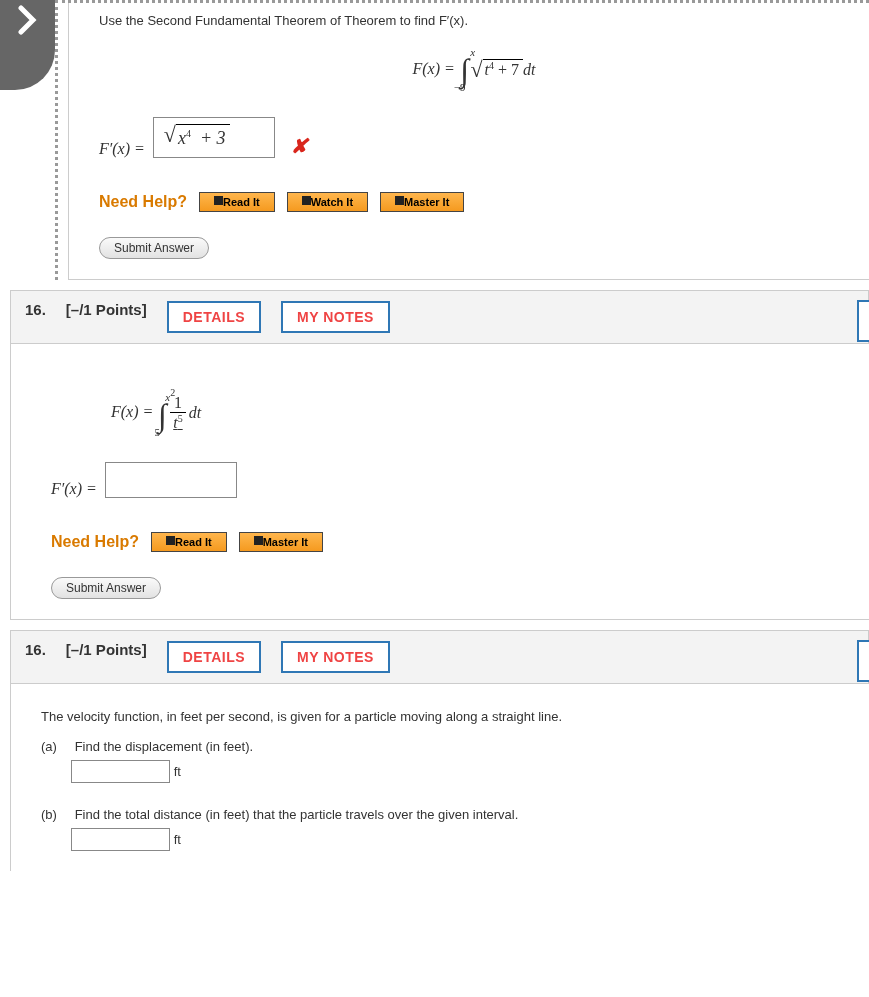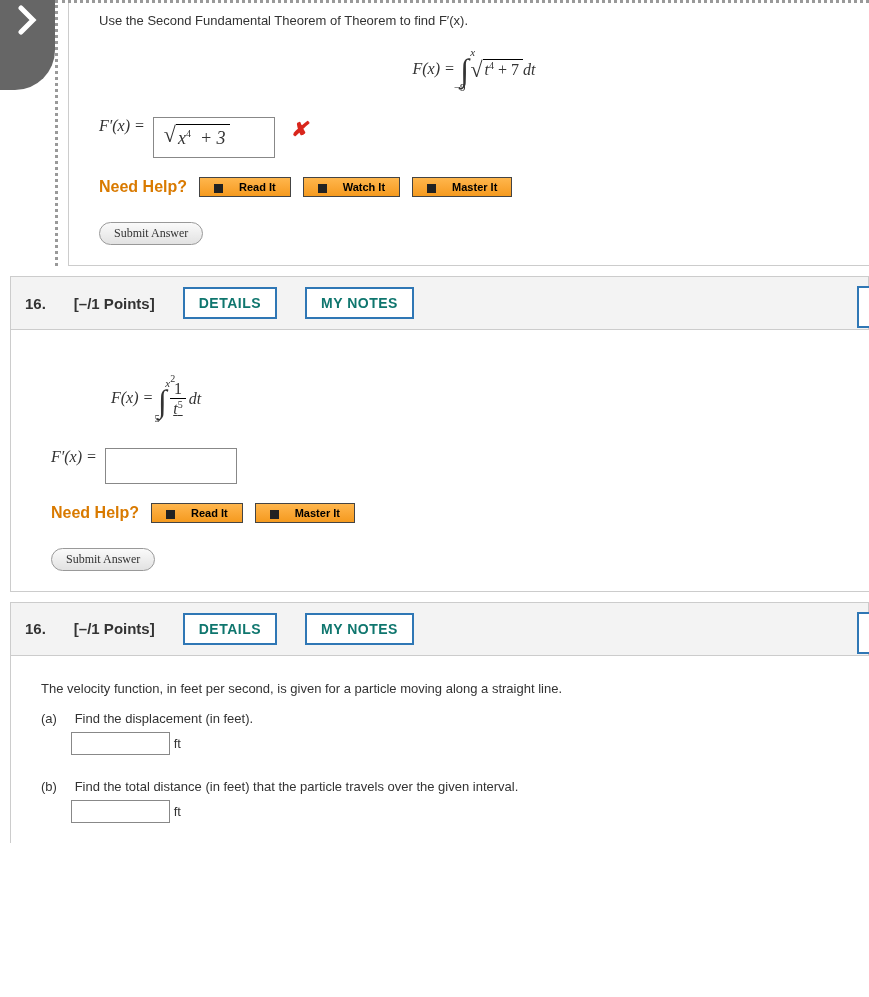--- a/index.html
+++ b/index.html
@@ -34,80 +34,79 @@
   }
   .question-body {
     padding: 10px 20px 20px 30px;
   }
   .question-header {
     background: #f3f3f3;
     border: 1px solid #ccc;
     padding: 10px 14px;
     margin-top: 10px;
     display: flex;
-    align-items: center;
-    gap: 28px;
+    align-items: flex-start;
+    gap: 20px;
   }
   .qnum {
     font-weight: bold;
     font-size: 15px;
   }
   .points {
     font-weight: bold;
     font-size: 15px;
   }
   .btn-outline {
     border: 2px solid #2f77b5;
-    color: #0f766e;
+    color: #ef4444;
     background: #fff;
     padding: 6px 14px;
     font-size: 14px;
     font-weight: bold;
     cursor: pointer;
     letter-spacing: 0.5px;
   }
   .need-help {
-    margin-top: 19px;
+    margin-top: 34px;
     display: flex;
     align-items: center;
     gap: 12px;
   }
   .need-help-label {
     color: #d97a00;
     font-weight: bold;
     font-size: 16px;
   }
   .help-btn {
     background: linear-gradient(#ffb64d, #f59a1f);
     border: 1px solid #444;
     padding: 3px 14px;
     font-size: 11px;
     font-weight: bold;
     cursor: pointer;
     display: inline-flex;
-    align-items: flex-end;
-    gap: 16px;
+    align-items: flex-start;
+    gap: 0;
     color: #000;
   }
   .help-btn .sq {
     width: 9px;
     height: 9px;
     background: #222;
     display: inline-block;
   }
   .submit-btn {
     background: linear-gradient(#fafafa, #e2e2e2);
     border: 1px solid #999;
     border-radius: 12px;
     padding: 3px 14px;
     font-size: 12px;
     cursor: pointer;
     margin-top: 25px;
     color: #333;
-    font-family: Liberation Serif, serif;
   }
   .math-input {
     border: 1px solid #888;
     padding: 6px 10px;
     font-family: "Times New Roman", serif;
     font-size: 18px;
     min-width: 100px;
     display: inline-block;
     background: #fff;
     vertical-align: middle;
@@ -135,21 +134,21 @@
   }
   .formula .up {
     font-style: normal;
   }
   .prime-line {
     font-family: "Times New Roman", serif;
     font-style: italic;
     font-size: 16px;
     margin-top: 20px;
     display: flex;
-    align-items: flex-start;
+    align-items: flex-end;
     gap: 8px;
   }
   .sub-part {
     margin: 15px 0 0 0;
   }
   .sub-label {
     display: inline-block;
     width: 30px;
     vertical-align: top;
   }

